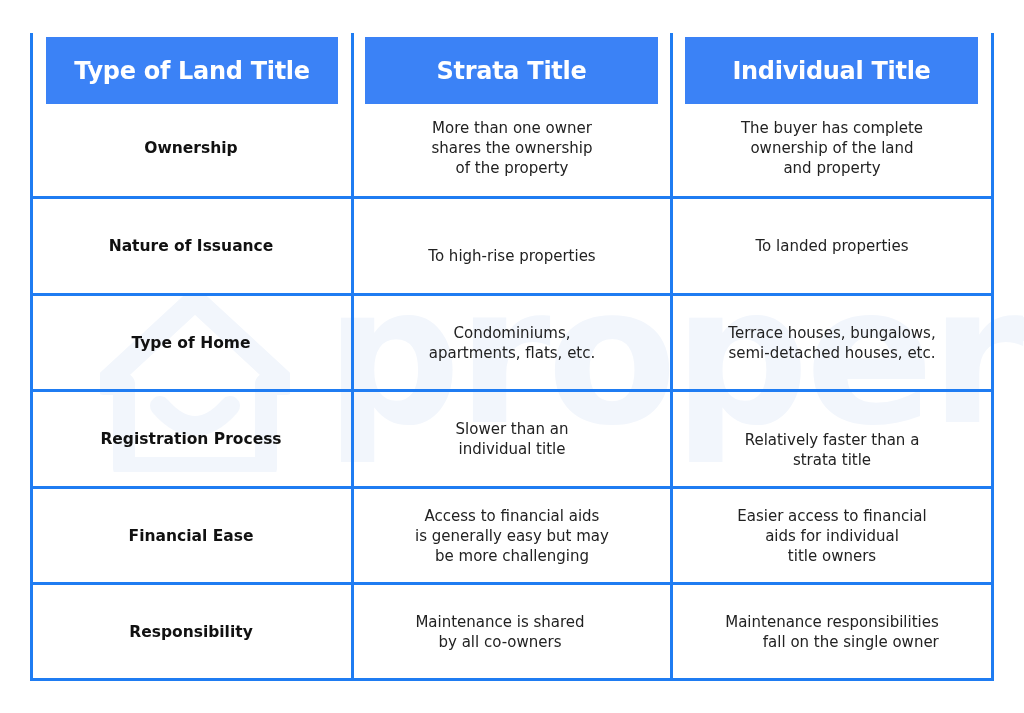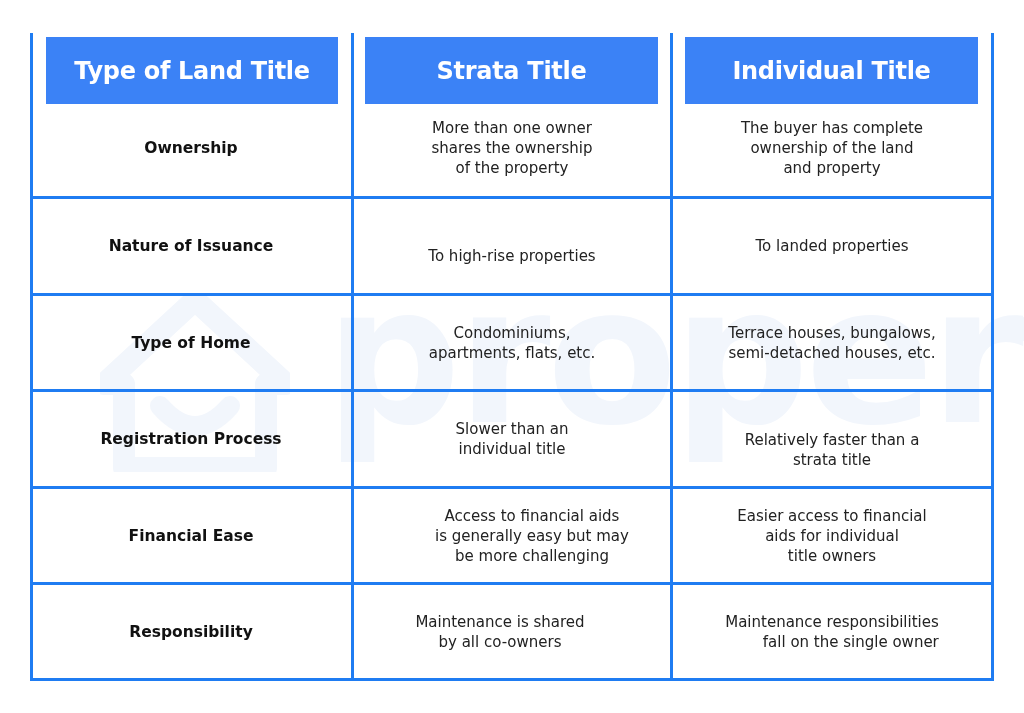--- a/index.html
+++ b/index.html
@@ -70,21 +70,21 @@
   <div class="cell" style="left:642px;width:318px;top:263px;height:93px;">Terrace houses, bungalows,
 semi-detached houses, etc.</div>
 
   <div class="cell label" style="left:0;width:320px;top:359px;height:94px;">Registration Process</div>
   <div class="cell" style="left:323px;width:316px;top:359px;height:94px;">Slower than an
 individual title</div>
   <div class="cell" style="left:642px;width:318px;top:359px;height:115px;">Relatively faster than a
 strata title</div>
 
   <div class="cell label" style="left:0;width:320px;top:456px;height:93px;">Financial Ease</div>
-  <div class="cell" style="left:323px;width:316px;top:456px;height:93px;padding-left:20px;">Access to financial aids
+  <div class="cell" style="left:323px;width:316px;top:456px;height:93px;">Access to financial aids
 is generally easy but may
 be more challenging</div>
   <div class="cell" style="left:642px;width:318px;top:456px;height:93px;">Easier access to financial
 aids for individual
 title owners</div>
 
   <div class="cell label" style="left:0;width:320px;top:552px;height:93px;">Responsibility</div>
   <div class="cell" style="left:311px;width:316px;top:552px;height:93px;">Maintenance is shared
 by all co-owners</div>
   <div class="cell" style="left:642px;width:318px;top:552px;height:93px;text-align:right;">Maintenance responsibilities

